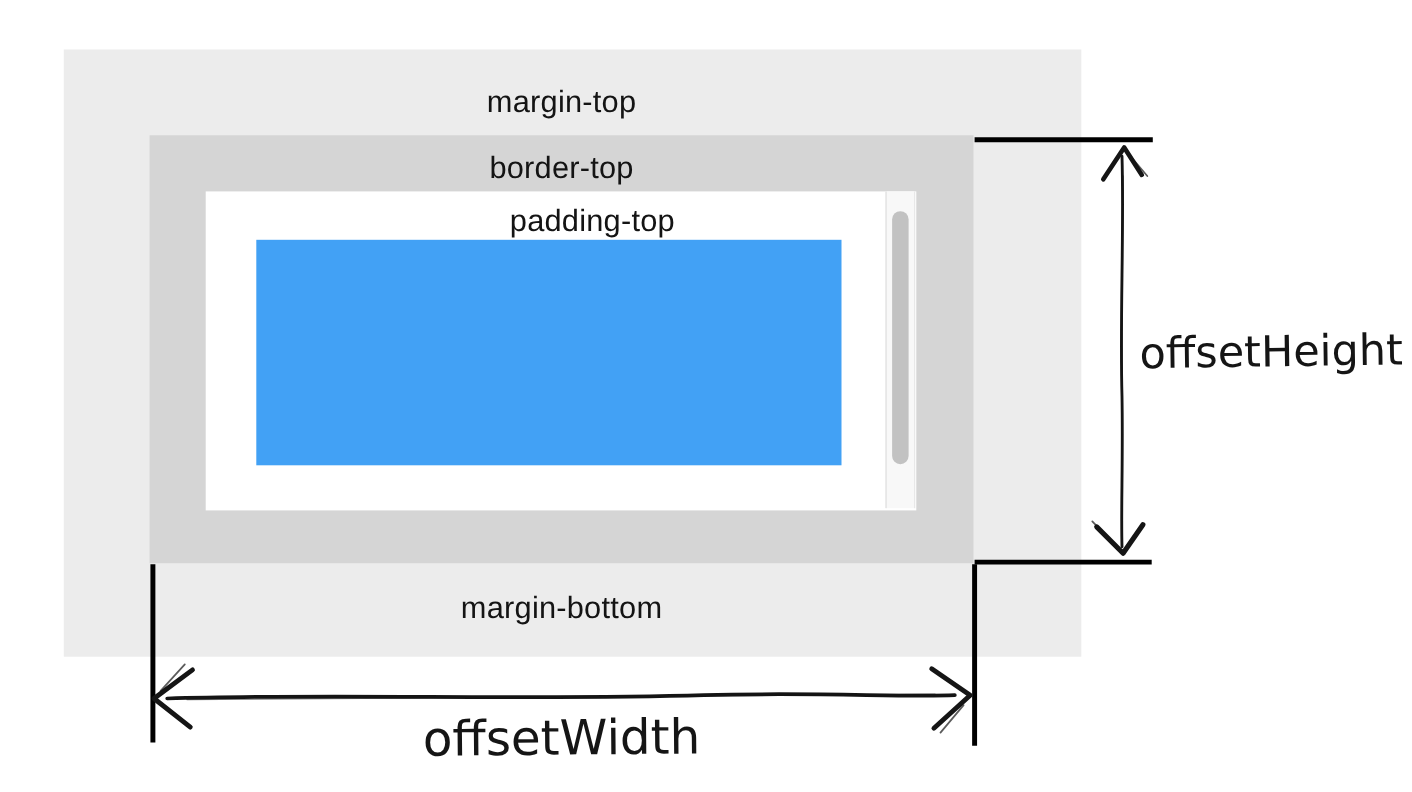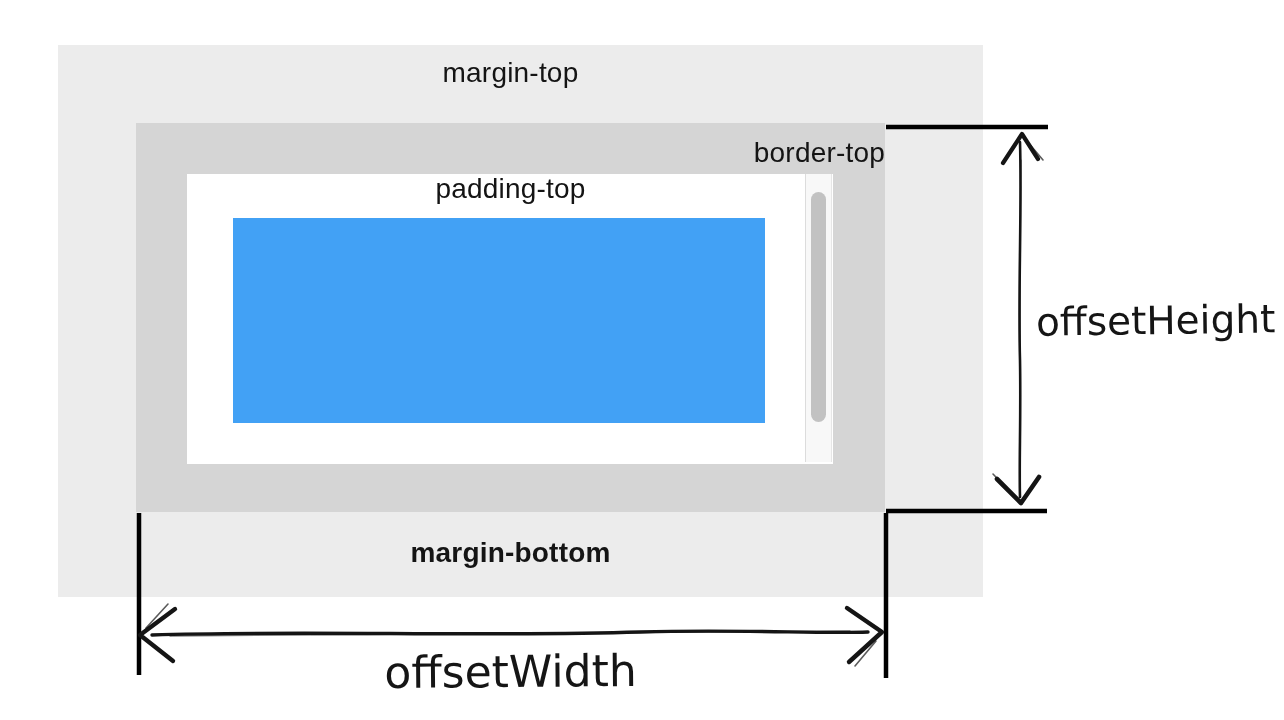--- a/index.html
+++ b/index.html
@@ -40,25 +40,25 @@
   
   .band-label {
     left: 136px; width: 749px;
     text-align: center;
     font-size: 28px;
     color: #141414;
     letter-spacing: 0.2px;
     line-height: 32px;
     white-space: nowrap;
   }
-  .lbl-margin-top    { top: 57px; text-align: center;  }
-  .lbl-border-top    { top: 137px; text-align: right; }
-  .lbl-padding-top   { top: 173px; }
+  .lbl-margin-top    { top: 77px; text-align: center;  }
+  .lbl-border-top    { top: 137px; }
+  .lbl-padding-top   { top: 185px; margin-left: 28px; }
   .lbl-border-bottom { top: 476px; }
-  .lbl-margin-bottom { top: 537px; font-weight: bold; }
+  .lbl-margin-bottom { top: 537px; }
 
   
   .annotations {
     left: 0; top: 0; width: 1284px; height: 720px;
     pointer-events: none;
   }
 
   
   .hand-label {
     font-family: "DejaVu Sans", sans-serif;

